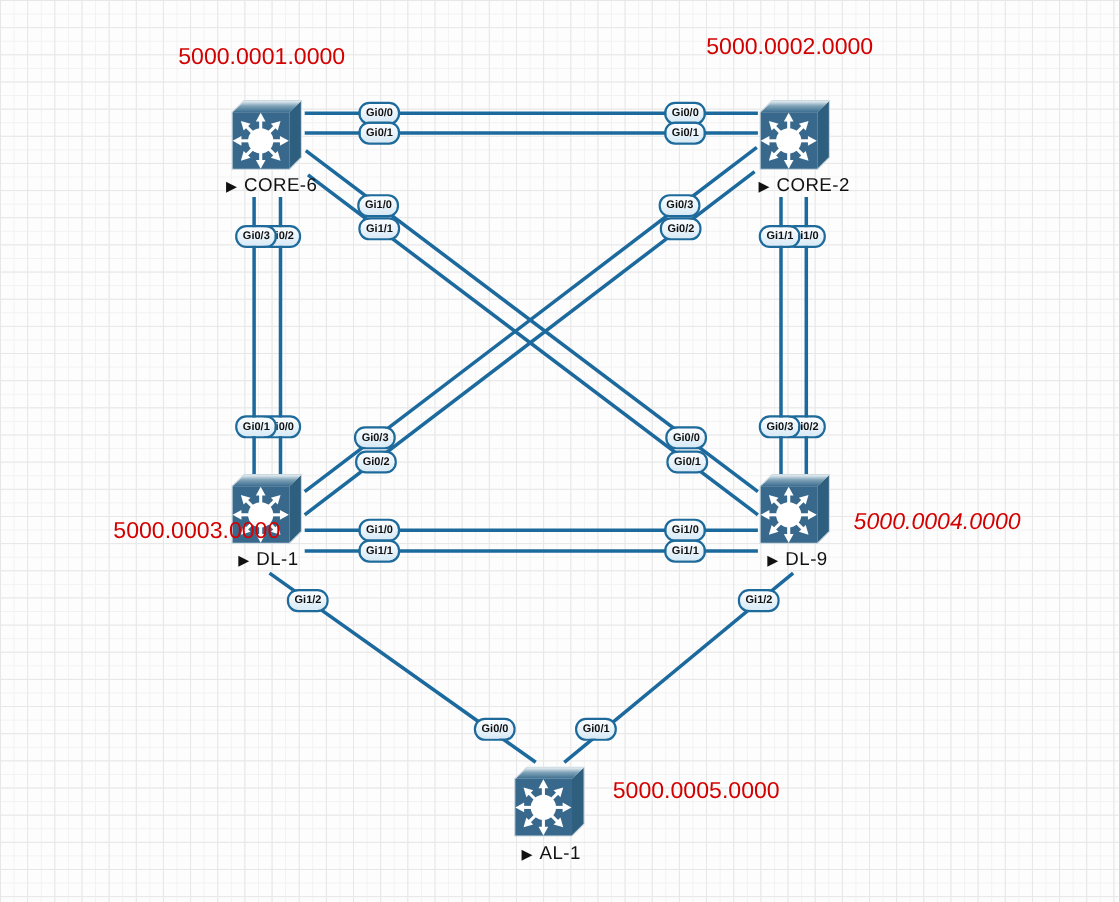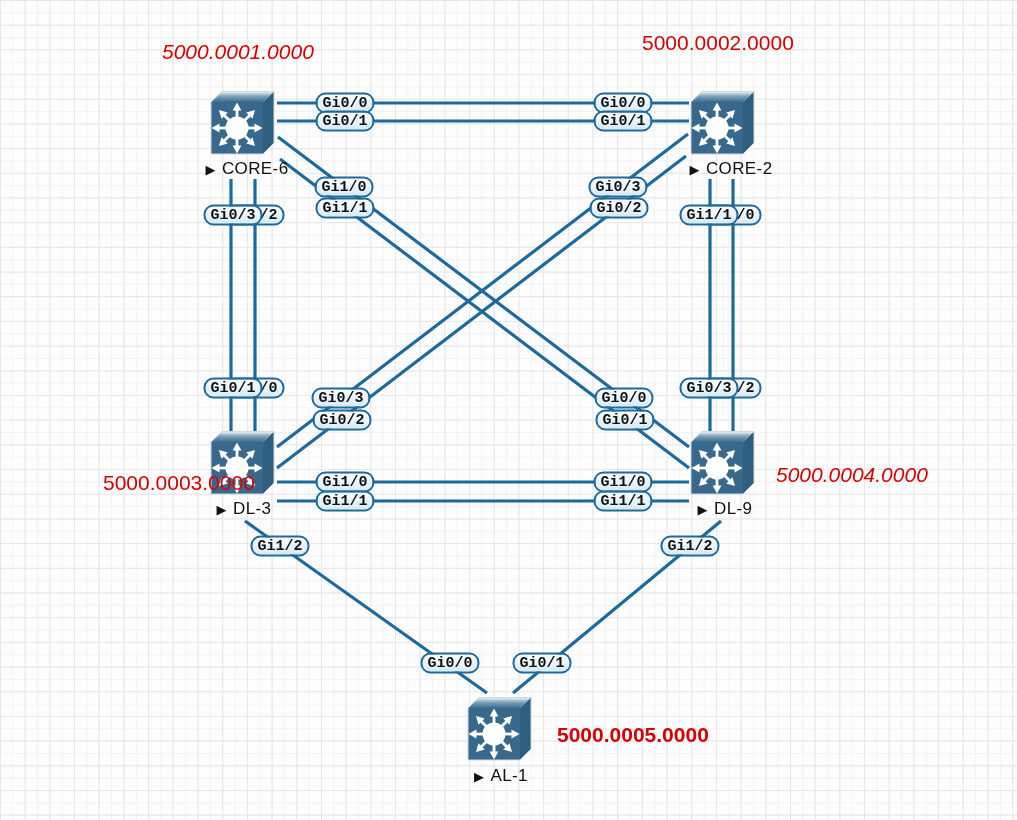--- a/index.html
+++ b/index.html
@@ -17,25 +17,24 @@
     font-family:"Liberation Sans", sans-serif;
   }
   .links-layer{position:absolute;left:0;top:0;z-index:1;}
   .pill{
     position:absolute;z-index:2;
     transform:translate(-50%,-50%);
     border:2px solid #1d6a9b;
     border-radius:10px;
     background:linear-gradient(#fbfdff,#d8eaf6);
     color:#111;
-    font-size:15px;font-weight:bold;
+    font-size:10px;font-weight:bold;
     line-height:15px;
     padding:1px 5px;
     white-space:nowrap;
-    font-family:Liberation Mono, monospace;
   }
   .node{position:absolute;z-index:3;width:69px;height:69px;cursor:pointer;}
   .node svg{display:block;}
   .node-label{
     position:absolute;z-index:4;
     transform:translateX(-50%);
     display:flex;align-items:center;
     white-space:nowrap;
     color:#111;font-size:17px;letter-spacing:0.4px;
   }
@@ -160,31 +159,31 @@
       <div class="node-label" style="left: 247px; top: 159px;">
         <span class="tri">▶</span>
         <span>CORE-6</span>
       </div>
       <div class="node-label" style="left: 731px; top: 159px;">
         <span class="tri">▶</span>
         <span>CORE-2</span>
       </div>
       <div class="node-label" style="left: 244px; top: 499px;">
         <span class="tri">▶</span>
-        <span>DL-3</span>
+        <span>DL-1</span>
       </div>
       <div class="node-label" style="left: 725px; top: 499px;">
         <span class="tri">▶</span>
         <span>DL-9</span>
       </div>
       <div class="node-label" style="left: 501px; top: 766px;">
         <span class="tri">▶</span>
         <span>AL-1</span>
       </div>
     </div>
   <div id="annots">
-      <div class="annotation" style="left: 162px; top: 41px; font-style: italic;">5000.0001.0000</div>
+      <div class="annotation" style="left: 162px; top: 41px;">5000.0001.0000</div>
       <div class="annotation" style="left: 642px; top: 32px;">5000.0002.0000</div>
       <div class="annotation" style="left: 56px; top: 472px; margin-left: 47px;">5000.0003.0000</div>
       <div class="annotation" style="left: 776px; top: 464px; font-style: italic;">5000.0004.0000</div>
-      <div class="annotation" style="left: 557px; top: 724px; font-weight: bold;">5000.0005.0000</div>
+      <div class="annotation" style="left: 557px; top: 708px;">5000.0005.0000</div>
     </div>
 </div>
 
 </body></html>

